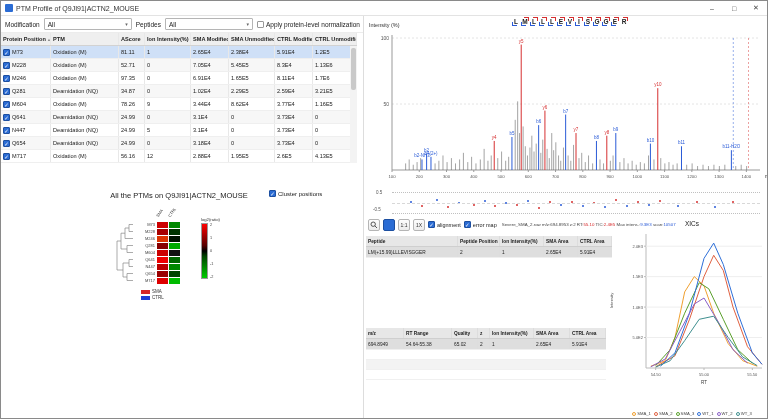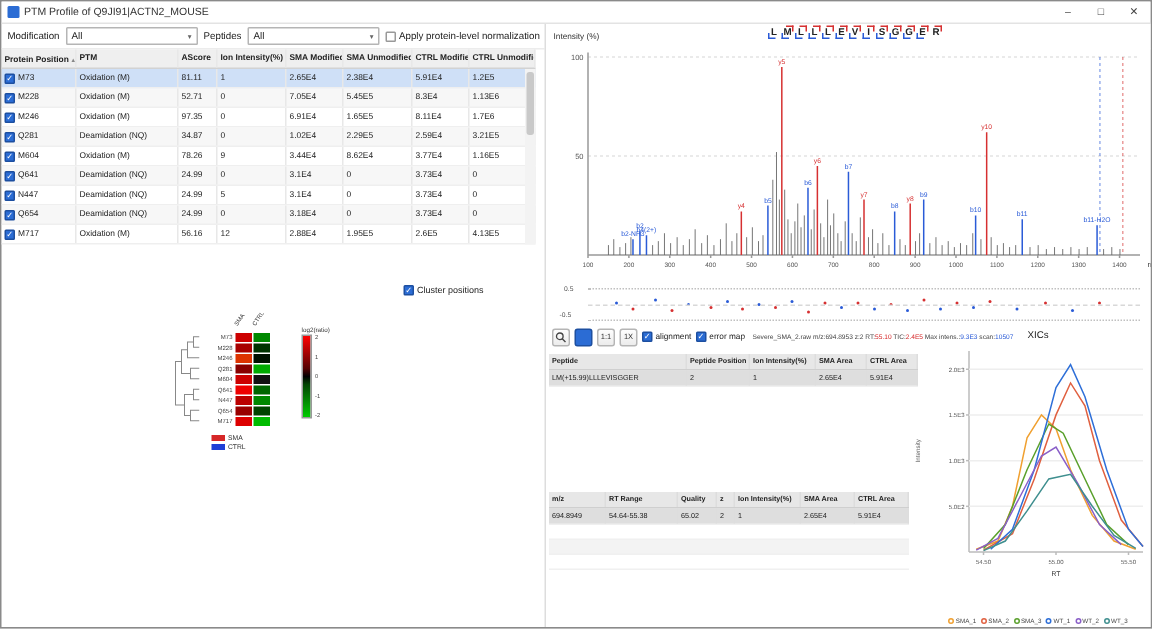--- a/index.html
+++ b/index.html
@@ -248,20 +248,21 @@
         <div class="tcell" style="width: 38px;">2.88E4</div>
         <div class="tcell" style="width: 46px;">1.95E5</div>
         <div class="tcell" style="width: 38px;">2.6E5</div>
         <div class="tcell" style="width: 44px;">4.13E5</div>
       </div>
     </div>
   <div class="vscroll">
       <div class="vthumb"></div>
     </div>
 
+  <div class="hm-title">All the PTMs on Q9JI91|ACTN2_MOUSE</div>
   <div class="cluster">
     <div class="cb">✓</div>
     <span>Cluster positions</span>
   </div>
   <div class="heatmap">
     <svg class="dendro" width="20" height="63">
       <g stroke="#888" fill="none" stroke-width="0.7">
         <path d="M20,3.5 H16 V10.5 H20"></path>
           <path d="M16,7 H12 V17.5 H20"></path>
         <path d="M20,24.5 H14 V31.5 H20"></path>

